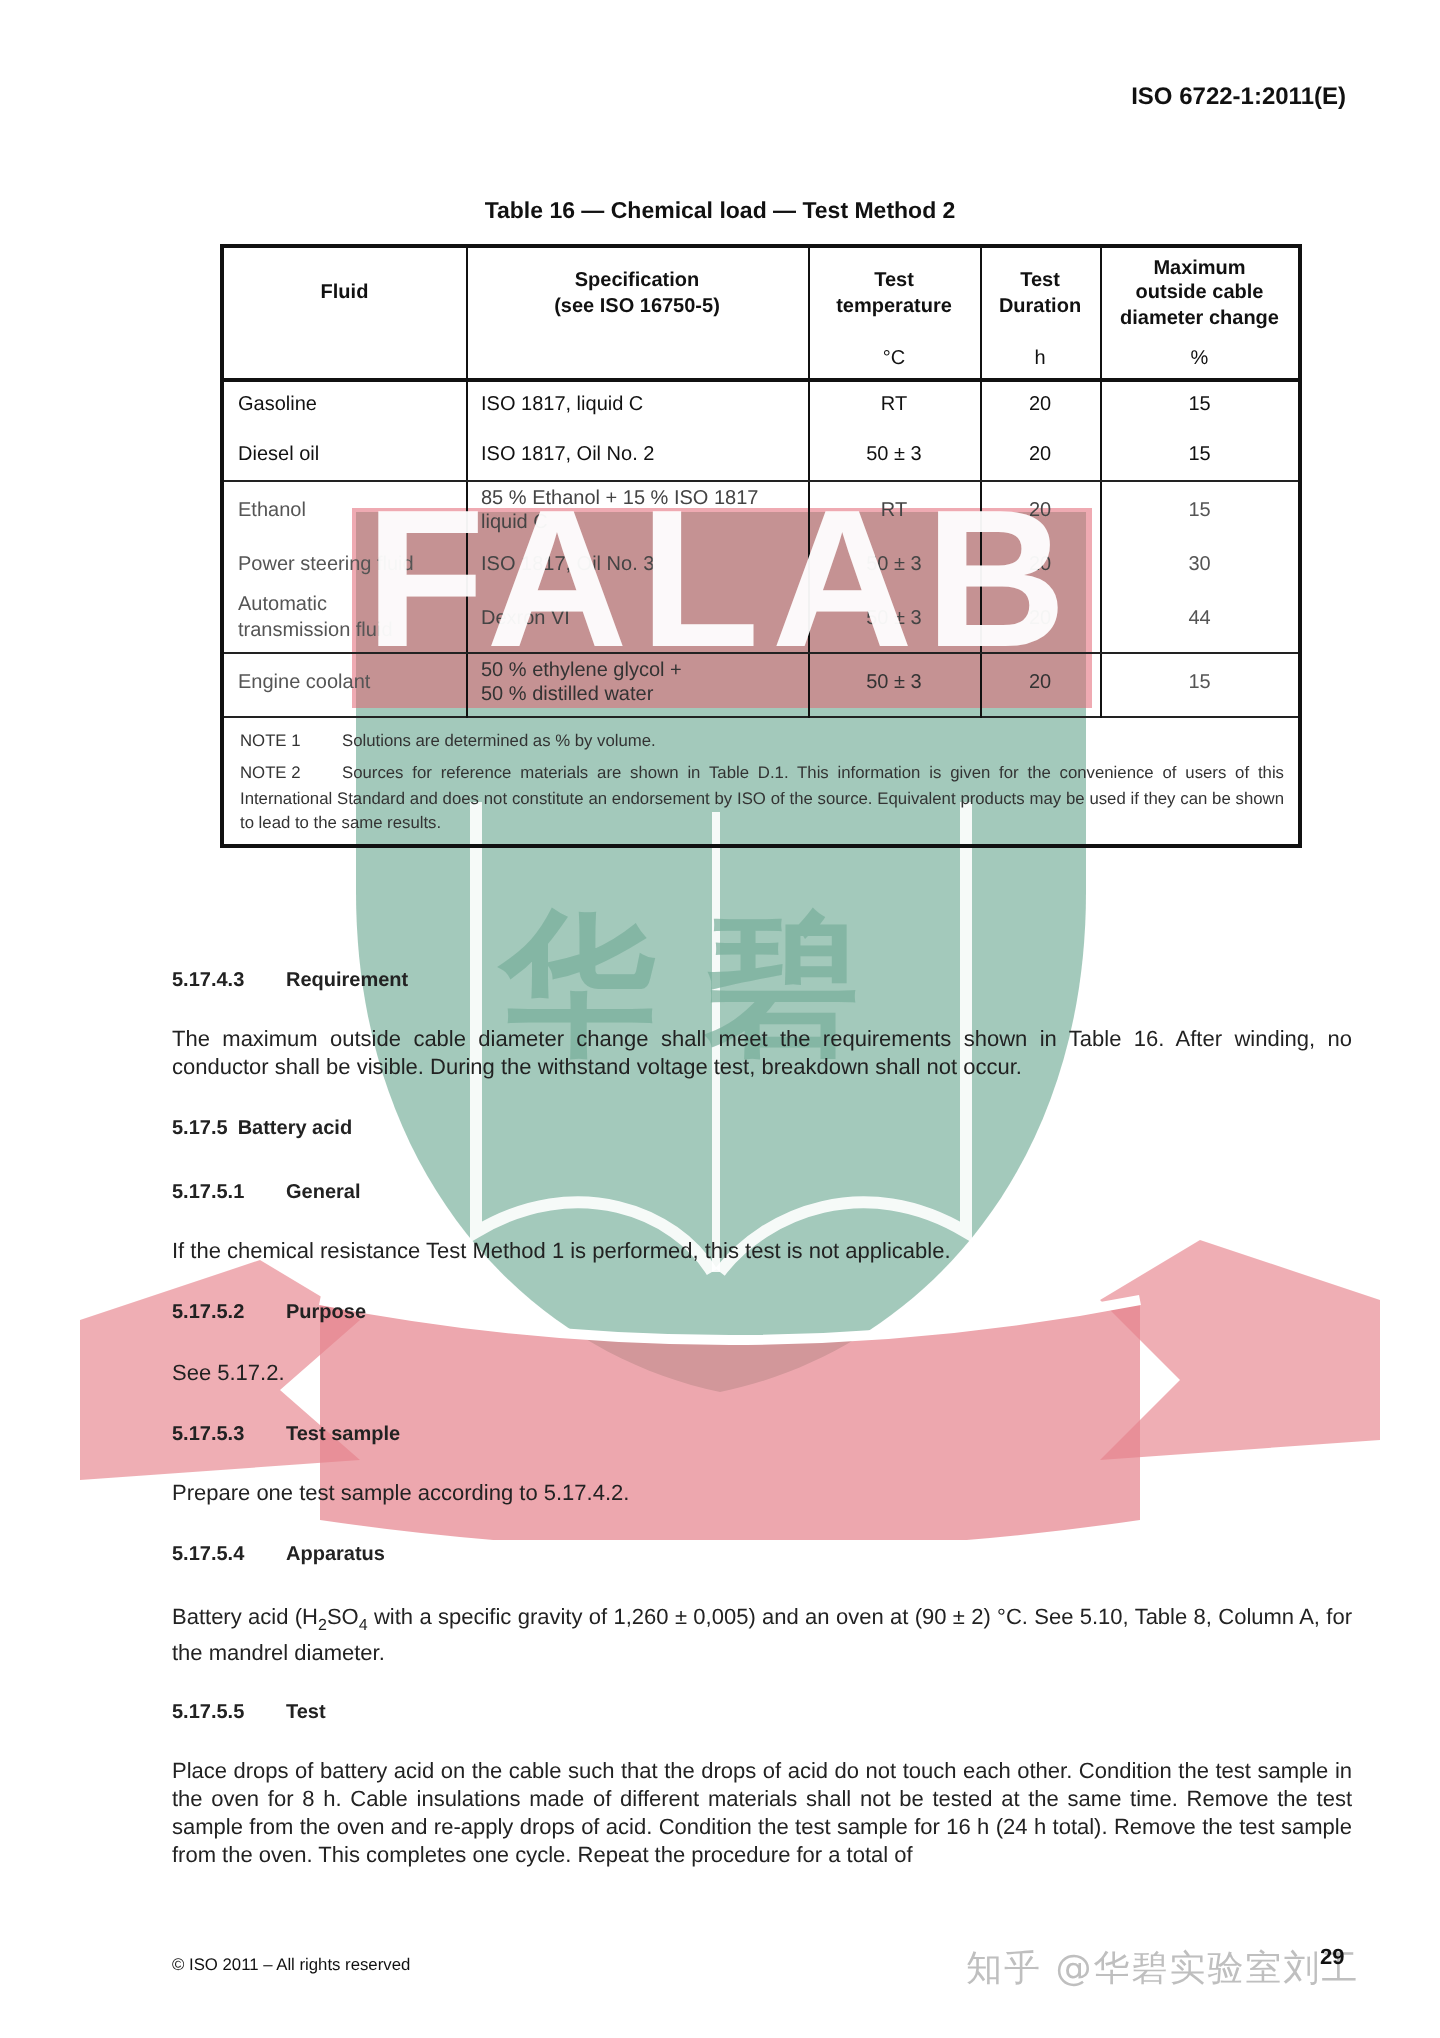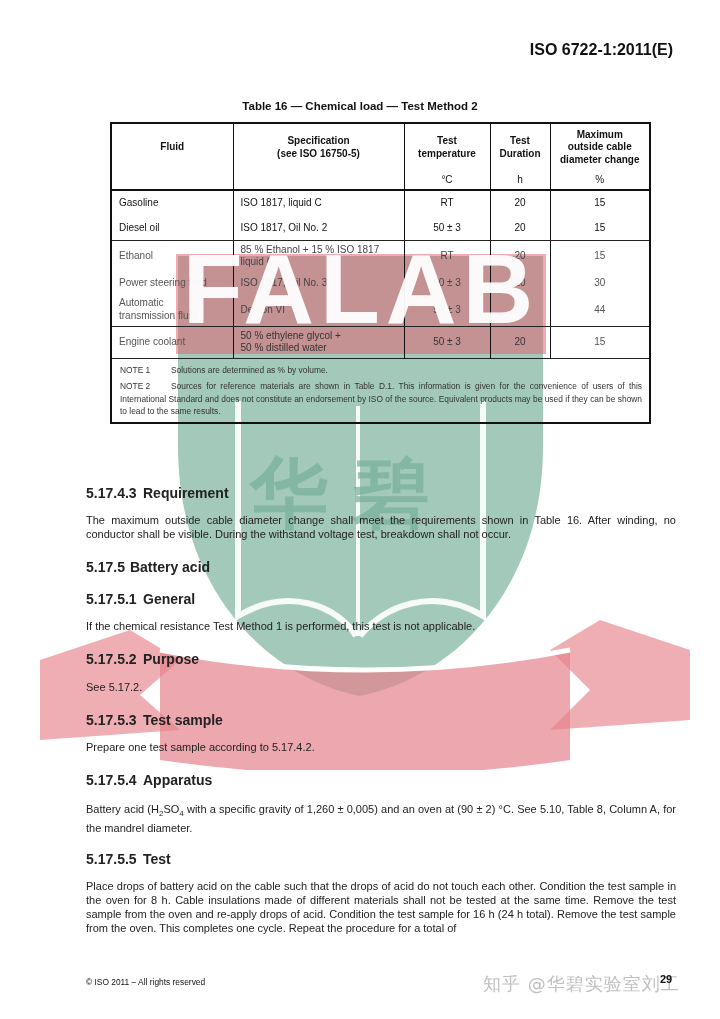--- a/index.html
+++ b/index.html
@@ -1,19 +1,19 @@
 <!DOCTYPE html>
 <html><head>
 <meta charset="utf-8">
 <style>
   * { margin: 0; padding: 0; box-sizing: border-box; }
   html, body { width: 720px; height: 1019px; background: #ffffff; overflow: hidden; }
   body { position: relative; font-family: "Liberation Sans", sans-serif; color: #111; }
 
-  .doc-id { position: absolute; top: 41px; right: 47px; font-size: 16px; font-weight: bold; color: #111; }
+  .doc-id { position: absolute; top: 41px; right: 47px; font-size: 12px; font-weight: bold; color: #111; }
 
   .table-title { position: absolute; top: 100px; left: 0; width: 720px; text-align: center; font-size: 11.5px; font-weight: bold; }
 
   .chem-table { position: absolute; top: 122px; left: 110px; width: 541px; border-collapse: collapse; font-size: 10px; }
   .chem-table th, .chem-table td { border-left: 1px solid #111; border-right: 1px solid #111; padding: 0 7px; vertical-align: middle; }
   .chem-table { border: 2px solid #111; }
   .chem-table th { font-weight: bold; text-align: center; line-height: 12.5px; }
   .chem-table thead tr.hdr th { height: 48px; border-bottom: none; }
   .chem-table thead tr.units th { height: 19px; font-weight: normal; border-bottom: 2px solid #111; }
   .chem-table td { line-height: 12.5px; }
@@ -21,21 +21,21 @@
   .chem-table tr.grp-end td { border-bottom: 1px solid #222; }
   .chem-table td.note-cell { padding: 5px 7px 4px 8px; font-size: 8.4px; line-height: 12.5px; color: #333; text-align: justify; border-top: 1px solid #222; }
   .note-label { display: inline-block; width: 51px; }
   .note-row { margin-bottom: 4px; }
 
   .col-fluid { width: 122px; }
   .col-spec { width: 171px; }
   .col-temp { width: 86px; }
   .col-dur { width: 60px; }
 
-  .heading { position: absolute; left: 86px; font-size: 14px; font-weight: bold; color: #222; }
+  .heading { position: absolute; left: 86px; font-size: 10px; font-weight: bold; color: #222; }
   .heading .num { display: inline-block; width: 57px; }
   .heading .num.short { width: auto; margin-right: 5px; }
   .para { position: absolute; left: 86px; width: 590px; font-size: 11px; line-height: 14px; color: #222; text-align: justify; }
 
   .footer-copy { position: absolute; left: 86px; top: 977px; font-size: 8.4px; color: #111; }
   .page-num { position: absolute; left: 660px; top: 973px; font-size: 11px; font-weight: bold; color: #111; }
   .zhihu { position: absolute; left: 483px; top: 972px; font-size: 18px; color: rgba(180,180,180,0.85); letter-spacing: 1px; font-family: "DejaVu Sans", sans-serif; }
 
   
   .wm { position: absolute; pointer-events: none; }

